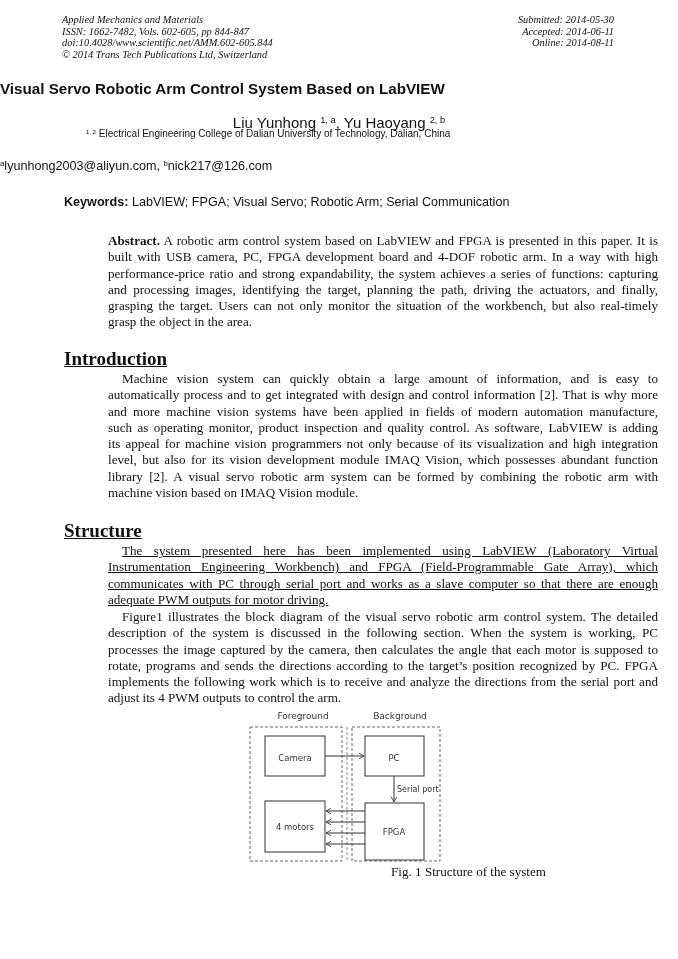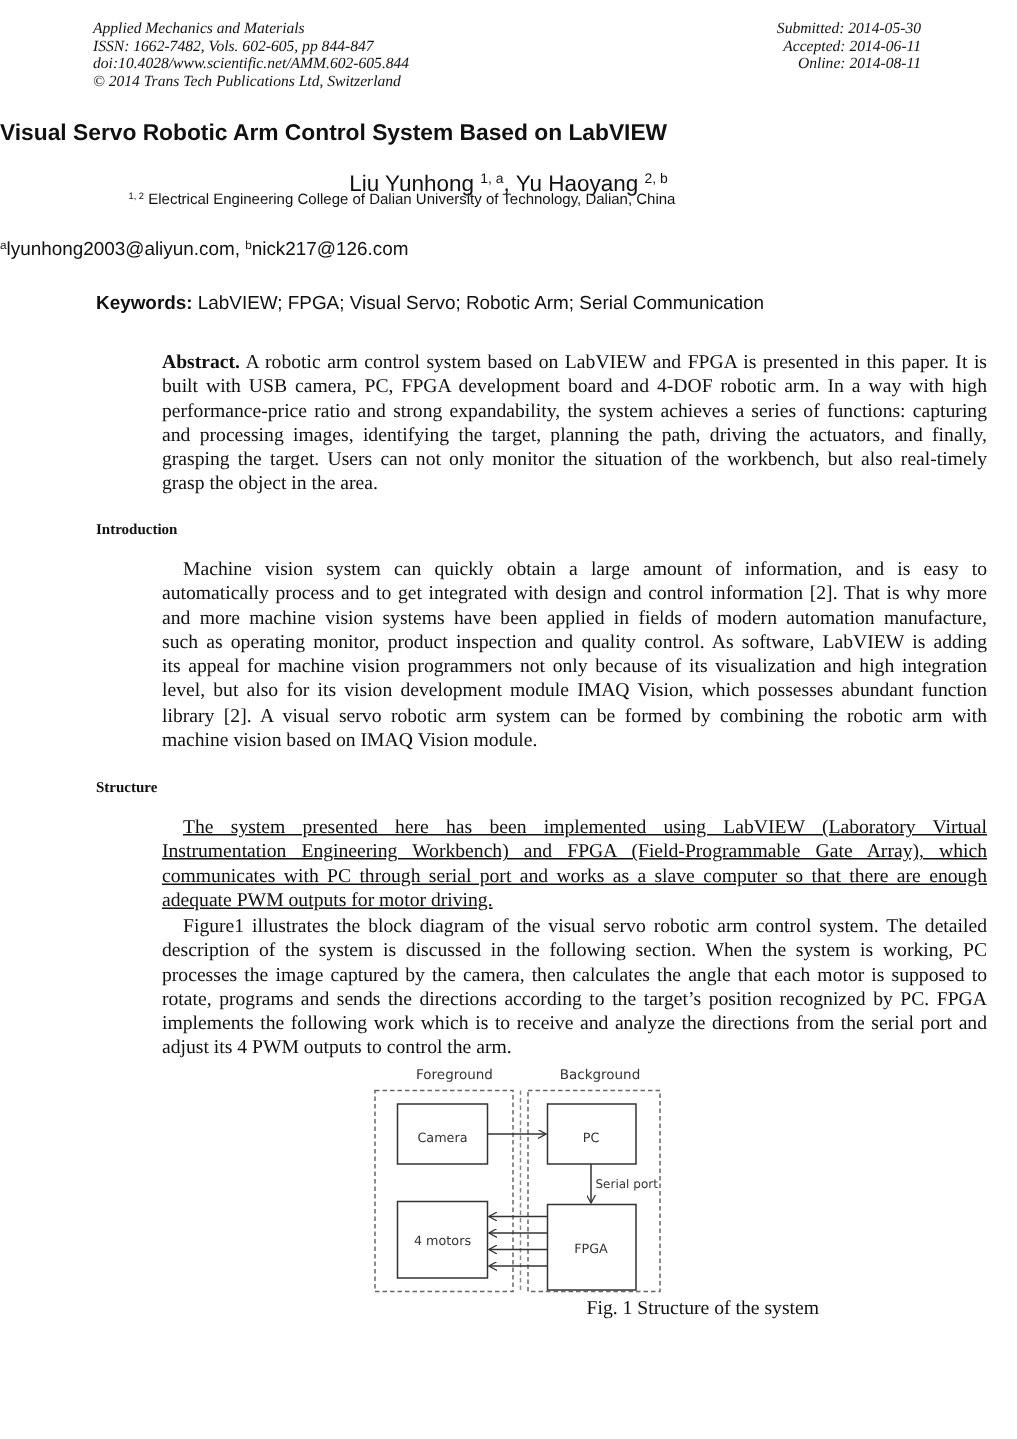--- a/index.html
+++ b/index.html
@@ -19,21 +19,21 @@
 
   .keywords { position: absolute; left: 64px; top: 195px; font-size: 12.6px; white-space: nowrap; }
   .keywords b { font-weight: bold; }
 
   .para { position: absolute; left: 64px; width: 550px; font-size: 13.1px; line-height: 16.3px; text-align: justify; margin-left: 44px; }
   .para .ln { display: block; text-align: justify; text-align-last: justify; white-space: nowrap; height: 16.3px; }
   .para .ln.last { text-align-last: left; }
   .indent { padding-left: 14px; }
 
   .abstract { top: 233px; }
-  .sec-head { position: absolute; left: 64px; font-size: 10px; font-weight: bold; }
+  .sec-head { position: absolute; left: 64px; font-size: 19px; font-weight: bold; text-decoration: underline; }
   .intro-head { top: 348px; }
   .intro { top: 371px; }
   .struct-head { top: 520px; }
   .struct1 { top: 543px; text-decoration: underline; }
   .struct2 { top: 609px; }
 
   .figure { position: absolute; left: 247px; top: 705px; width: 196px; height: 160px; }
   .figure svg { display: block; }
   .fig-caption { position: absolute; left: 1px; width: 545px; top: 864px; text-align: right; font-size: 13.1px; }
 </style>

